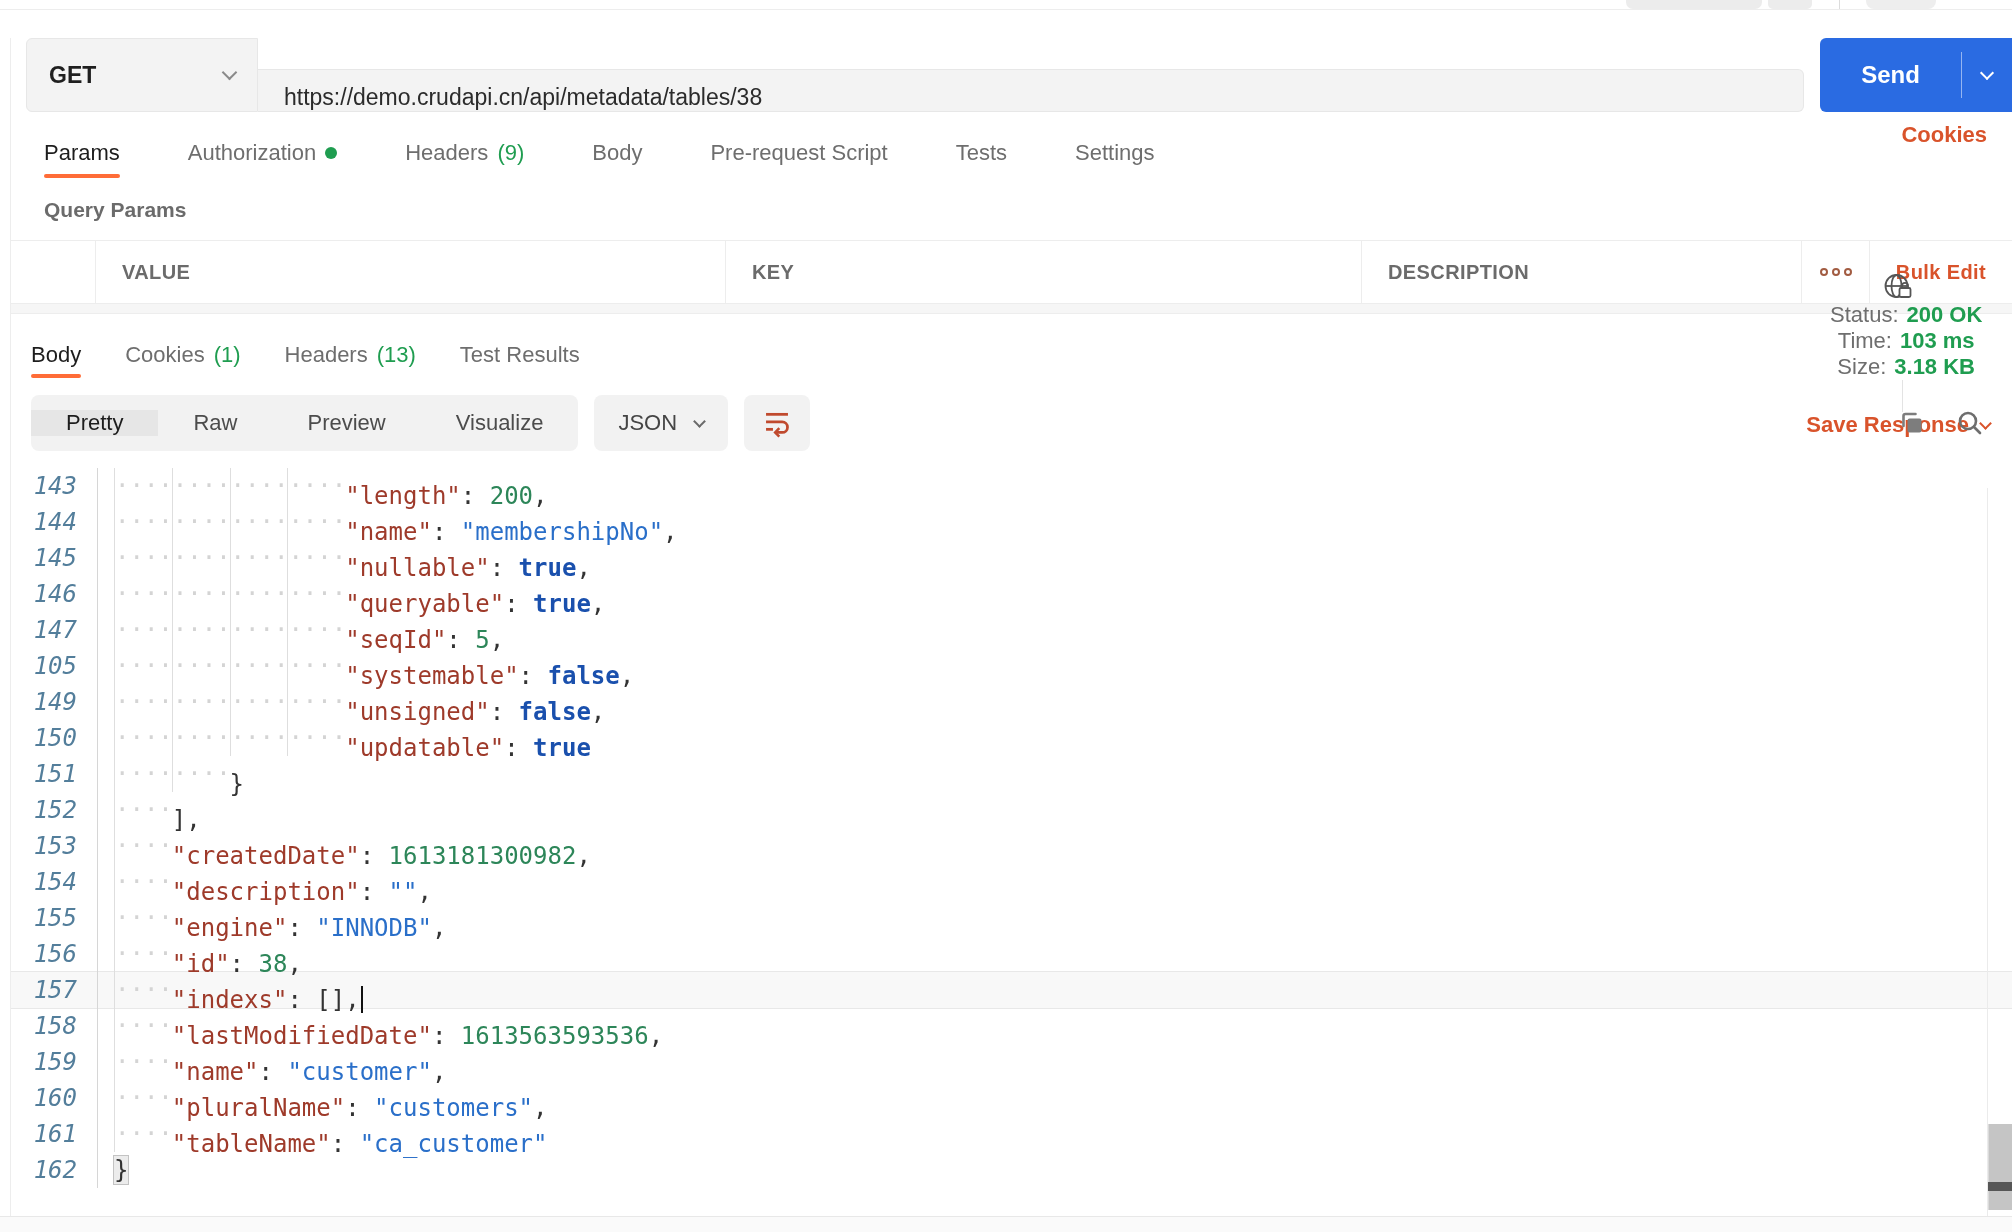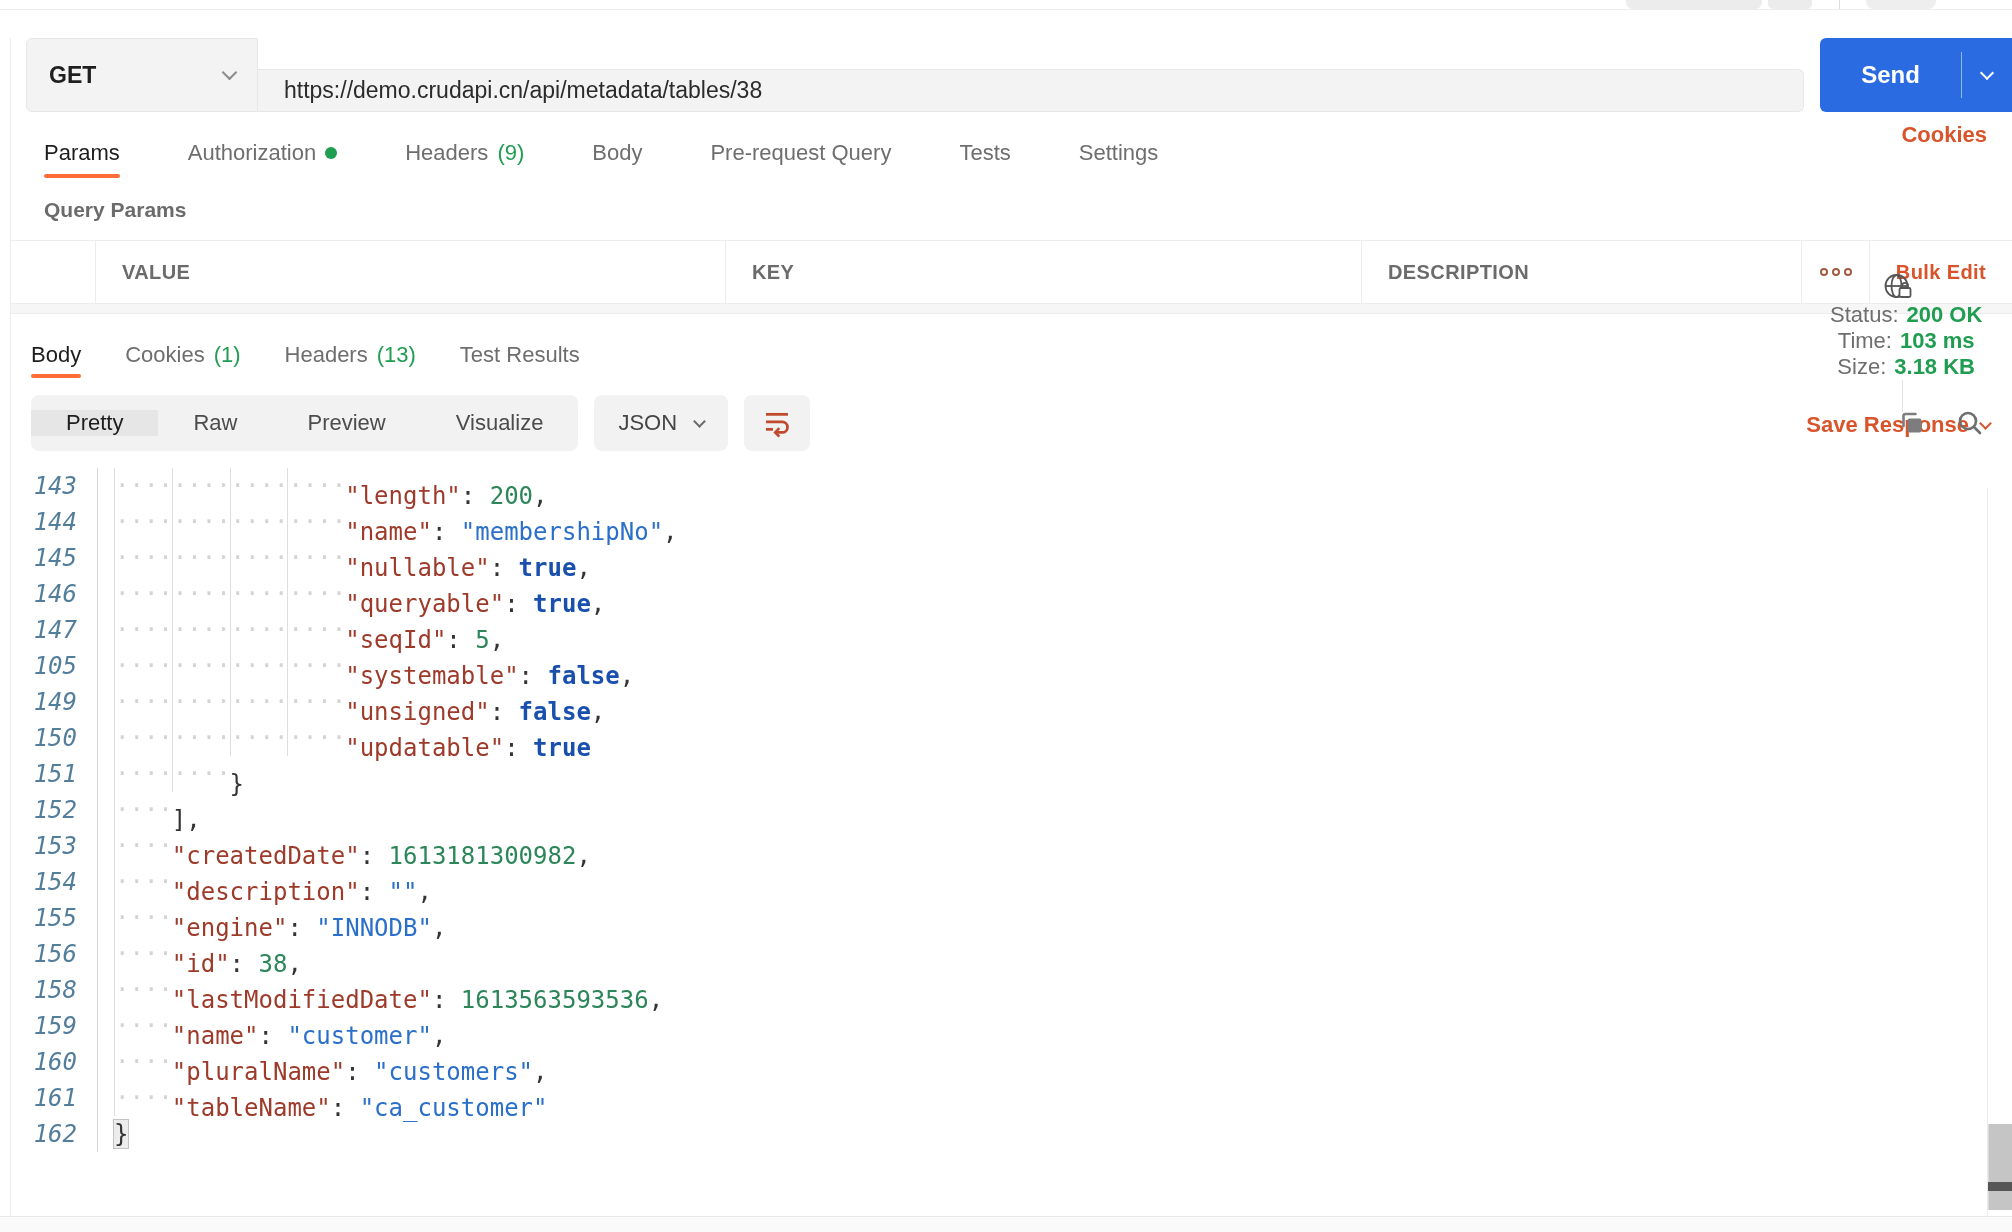--- a/index.html
+++ b/index.html
@@ -22,21 +22,21 @@
   .panel{margin-left:10px;border-left:1px solid #ededed;min-height:1205px;position:relative;}
 
   
   .url-row{display:flex;align-items:stretch;margin:28px 0 0 0;padding-left:15px;height:74px;}
   .method-box{width:232px;background:#f3f3f3;border:1px solid #e7e7e7;border-radius:6px 0 0 6px;
     display:flex;align-items:center;padding:0 22px;flex:none;}
   .method-box .mlabel{font-size:23px;font-weight:bold;color:#1f1f1f;flex:1;}
   .chev{width:11px;height:11px;border-right:2px solid #8a8a8a;border-bottom:2px solid #8a8a8a;
     transform:rotate(45deg);display:inline-block;margin-top:-5px;}
   .url-box{flex:1;background:#f3f3f3;border:1px solid #e7e7e7;border-left:none;border-radius:0 6px 6px 0;
-    display:flex;align-items:center;padding-left:26px;font-size:23px;color:#2b2b2b;margin-top:31px;}
+    display:flex;align-items:flex-end;padding-left:26px;font-size:23px;color:#2b2b2b;margin-top:31px;}
   .send-btn{margin-left:16px;width:192px;flex:none;background:var(--send-blue);border-radius:6px 0 0 6px;
     display:flex;align-items:stretch;color:#fff;}
   .send-main{flex:1;display:flex;align-items:center;justify-content:center;font-size:24px;font-weight:bold;}
   .send-sep{width:1px;background:rgba(255,255,255,.5);margin:14px 0;}
   .send-chev{width:50px;display:flex;align-items:center;justify-content:center;}
   .send-chev .chev{border-color:#fff;width:10px;height:10px;}
 
   
   .req-tabs{display:flex;align-items:flex-start;margin-top:10px;padding:0 25px 0 33px;height:62px;gap:68px;}
   .rtab{position:relative;font-size:22px;color:#6e6e6e;display:flex;align-items:center;gap:9px;
@@ -147,21 +147,21 @@
         <span class="dot"></span>
       </div>
       <div class="rtab">
         <span>Headers</span>
         <span class="cnt">(9)</span>
       </div>
       <div class="rtab">
         <span>Body</span>
       </div>
       <div class="rtab">
-        <span>Pre-request Query</span>
+        <span>Pre-request Script</span>
       </div>
       <div class="rtab">
         <span>Tests</span>
       </div>
       <div class="rtab">
         <span>Settings</span>
       </div>
       <span class="cookies-link" style="order:99">Cookies</span>
   </div>
 
@@ -271,20 +271,21 @@
       <div class="code-line"><span class="ln">147</span><span class="ct"><span class="ind">····</span><span class="ind">····</span><span class="ind">····</span><span class="ind">····</span><span class="tk-key">"seqId"</span><span class="tk-p">: </span><span class="tk-num">5</span><span class="tk-p">,</span></span></div>
       <div class="code-line"><span class="ln">105</span><span class="ct"><span class="ind">····</span><span class="ind">····</span><span class="ind">····</span><span class="ind">····</span><span class="tk-key">"systemable"</span><span class="tk-p">: </span><span class="tk-bool">false</span><span class="tk-p">,</span></span></div>
       <div class="code-line"><span class="ln">149</span><span class="ct"><span class="ind">····</span><span class="ind">····</span><span class="ind">····</span><span class="ind">····</span><span class="tk-key">"unsigned"</span><span class="tk-p">: </span><span class="tk-bool">false</span><span class="tk-p">,</span></span></div>
       <div class="code-line"><span class="ln">150</span><span class="ct"><span class="ind">····</span><span class="ind">····</span><span class="ind">····</span><span class="ind">····</span><span class="tk-key">"updatable"</span><span class="tk-p">: </span><span class="tk-bool">true</span></span></div>
       <div class="code-line"><span class="ln">151</span><span class="ct"><span class="ind">····</span><span class="ind">····</span><span class="tk-p">}</span></span></div>
       <div class="code-line"><span class="ln">152</span><span class="ct"><span class="ind">····</span><span class="tk-p">],</span></span></div>
       <div class="code-line"><span class="ln">153</span><span class="ct"><span class="ind">····</span><span class="tk-key">"createdDate"</span><span class="tk-p">: </span><span class="tk-num">1613181300982</span><span class="tk-p">,</span></span></div>
       <div class="code-line"><span class="ln">154</span><span class="ct"><span class="ind">····</span><span class="tk-key">"description"</span><span class="tk-p">: </span><span class="tk-str">""</span><span class="tk-p">,</span></span></div>
       <div class="code-line"><span class="ln">155</span><span class="ct"><span class="ind">····</span><span class="tk-key">"engine"</span><span class="tk-p">: </span><span class="tk-str">"INNODB"</span><span class="tk-p">,</span></span></div>
       <div class="code-line"><span class="ln">156</span><span class="ct"><span class="ind">····</span><span class="tk-key">"id"</span><span class="tk-p">: </span><span class="tk-num">38</span><span class="tk-p">,</span></span></div>
+      <div class="code-line active"><span class="ln">157</span><span class="ct"><span class="ind">····</span><span class="tk-key">"indexs"</span><span class="tk-p">: </span><span class="tk-p">[],</span><span class="caret"></span></span></div>
       <div class="code-line"><span class="ln">158</span><span class="ct"><span class="ind">····</span><span class="tk-key">"lastModifiedDate"</span><span class="tk-p">: </span><span class="tk-num">1613563593536</span><span class="tk-p">,</span></span></div>
       <div class="code-line"><span class="ln">159</span><span class="ct"><span class="ind">····</span><span class="tk-key">"name"</span><span class="tk-p">: </span><span class="tk-str">"customer"</span><span class="tk-p">,</span></span></div>
       <div class="code-line"><span class="ln">160</span><span class="ct"><span class="ind">····</span><span class="tk-key">"pluralName"</span><span class="tk-p">: </span><span class="tk-str">"customers"</span><span class="tk-p">,</span></span></div>
       <div class="code-line"><span class="ln">161</span><span class="ct"><span class="ind">····</span><span class="tk-key">"tableName"</span><span class="tk-p">: </span><span class="tk-str">"ca_customer"</span></span></div>
       <div class="code-line"><span class="ln">162</span><span class="ct"><span class="tk-p bm">}</span></span></div>
     </div>
 
 </div>
 
 <div class="code-right-border"></div>

